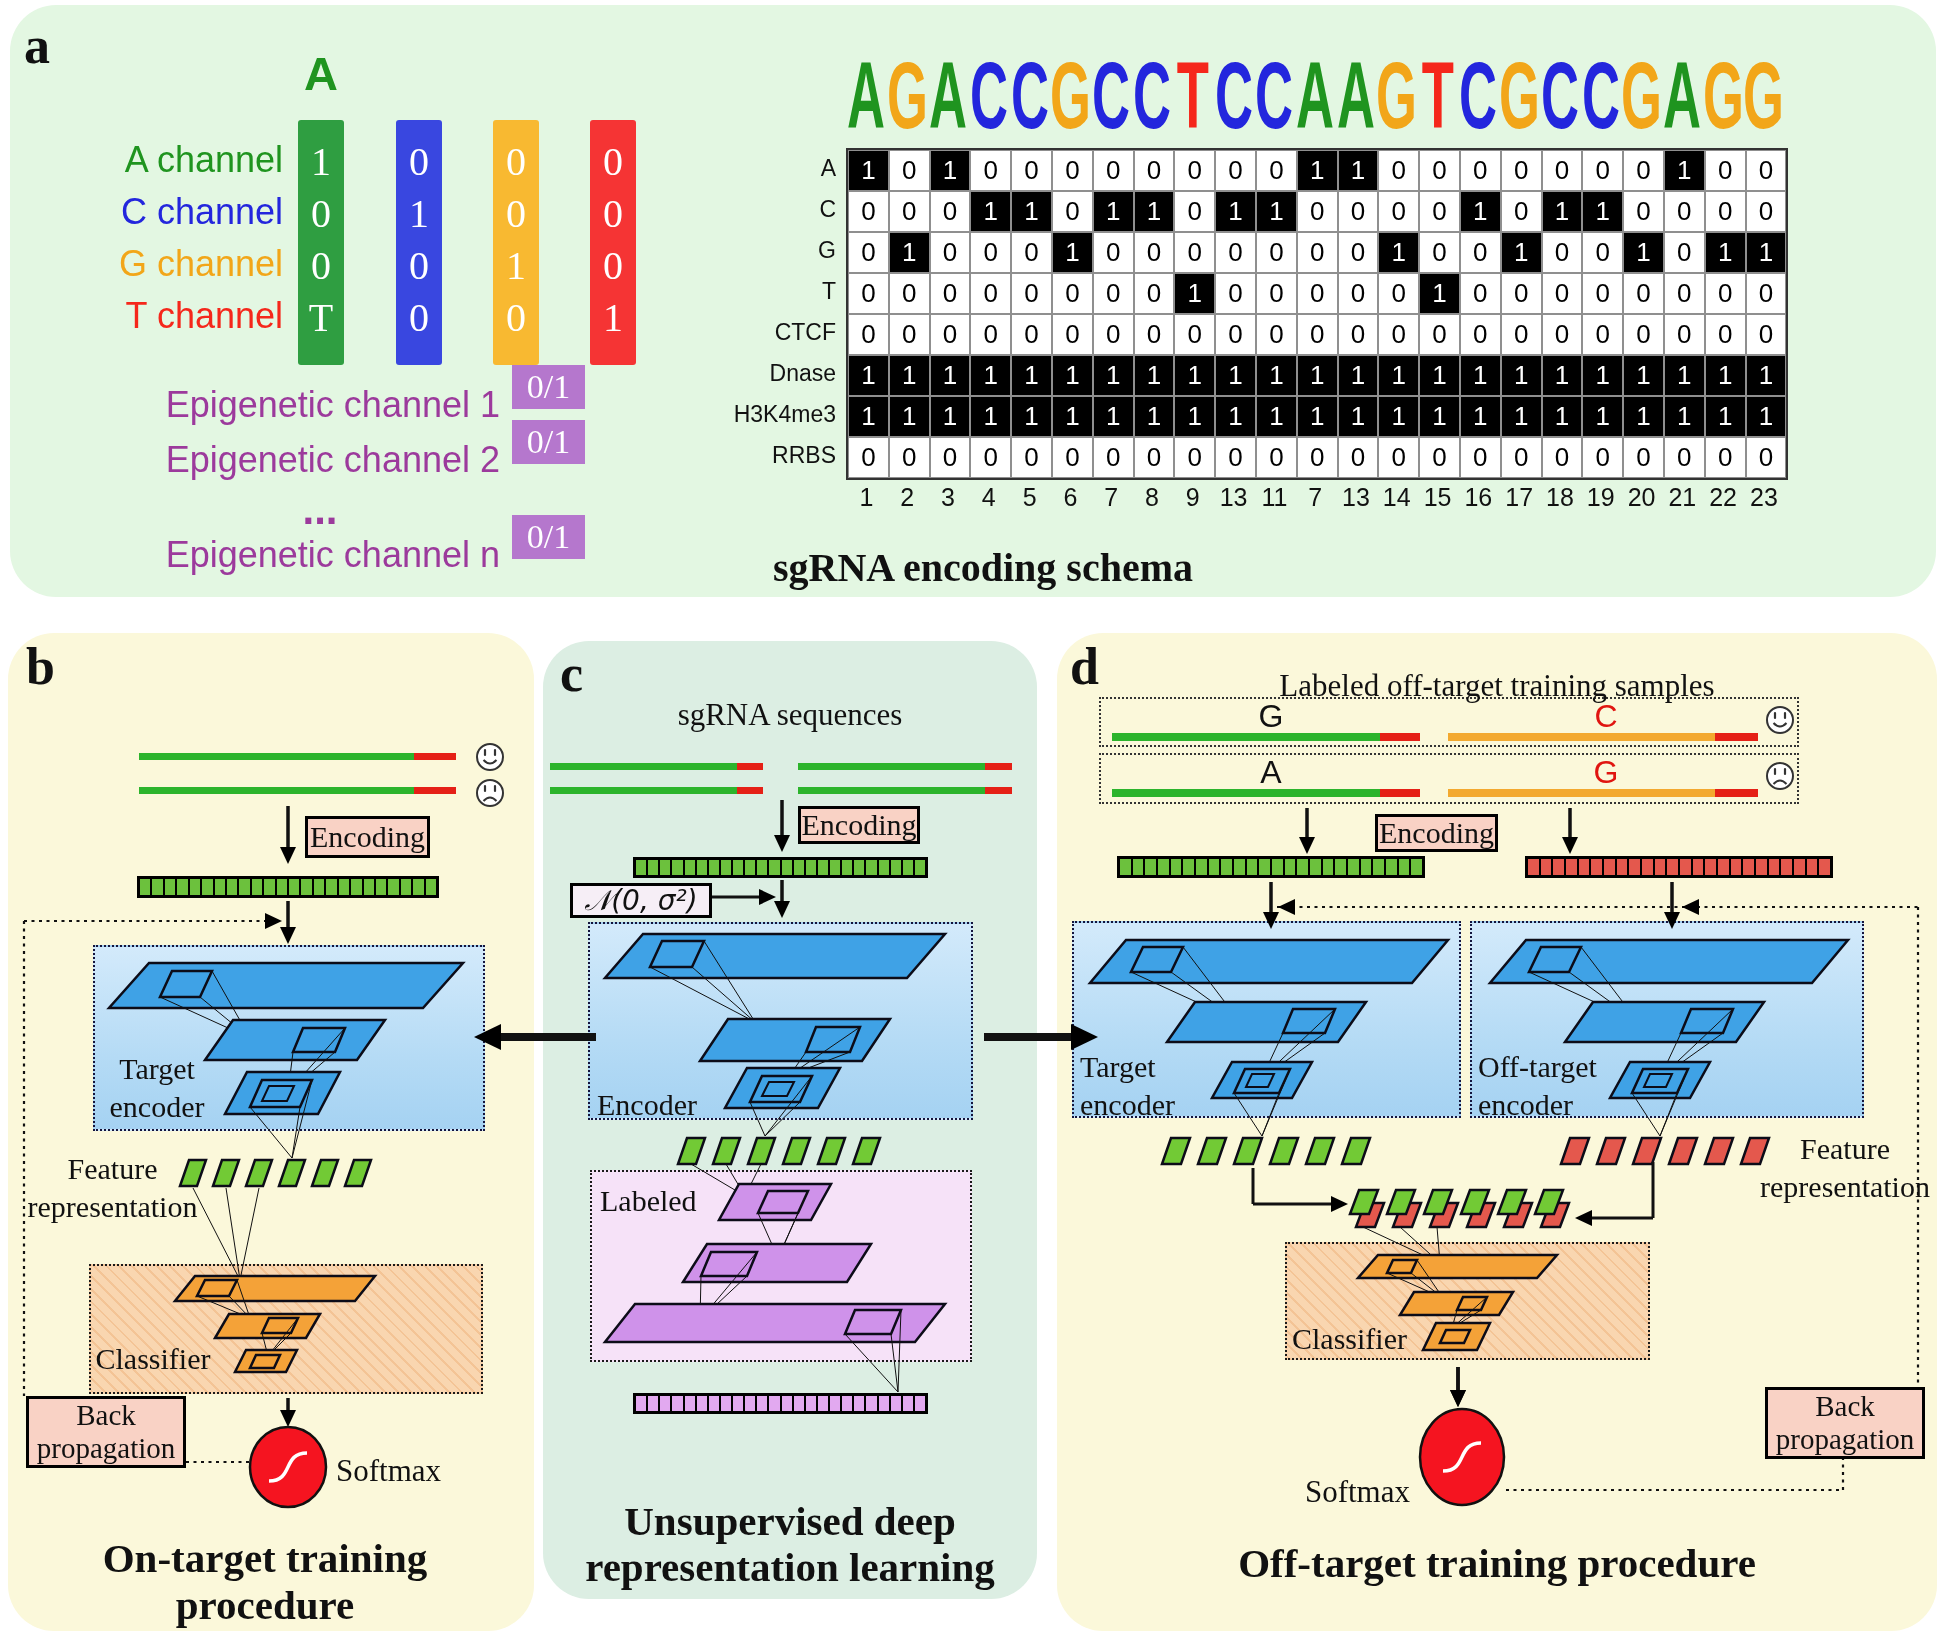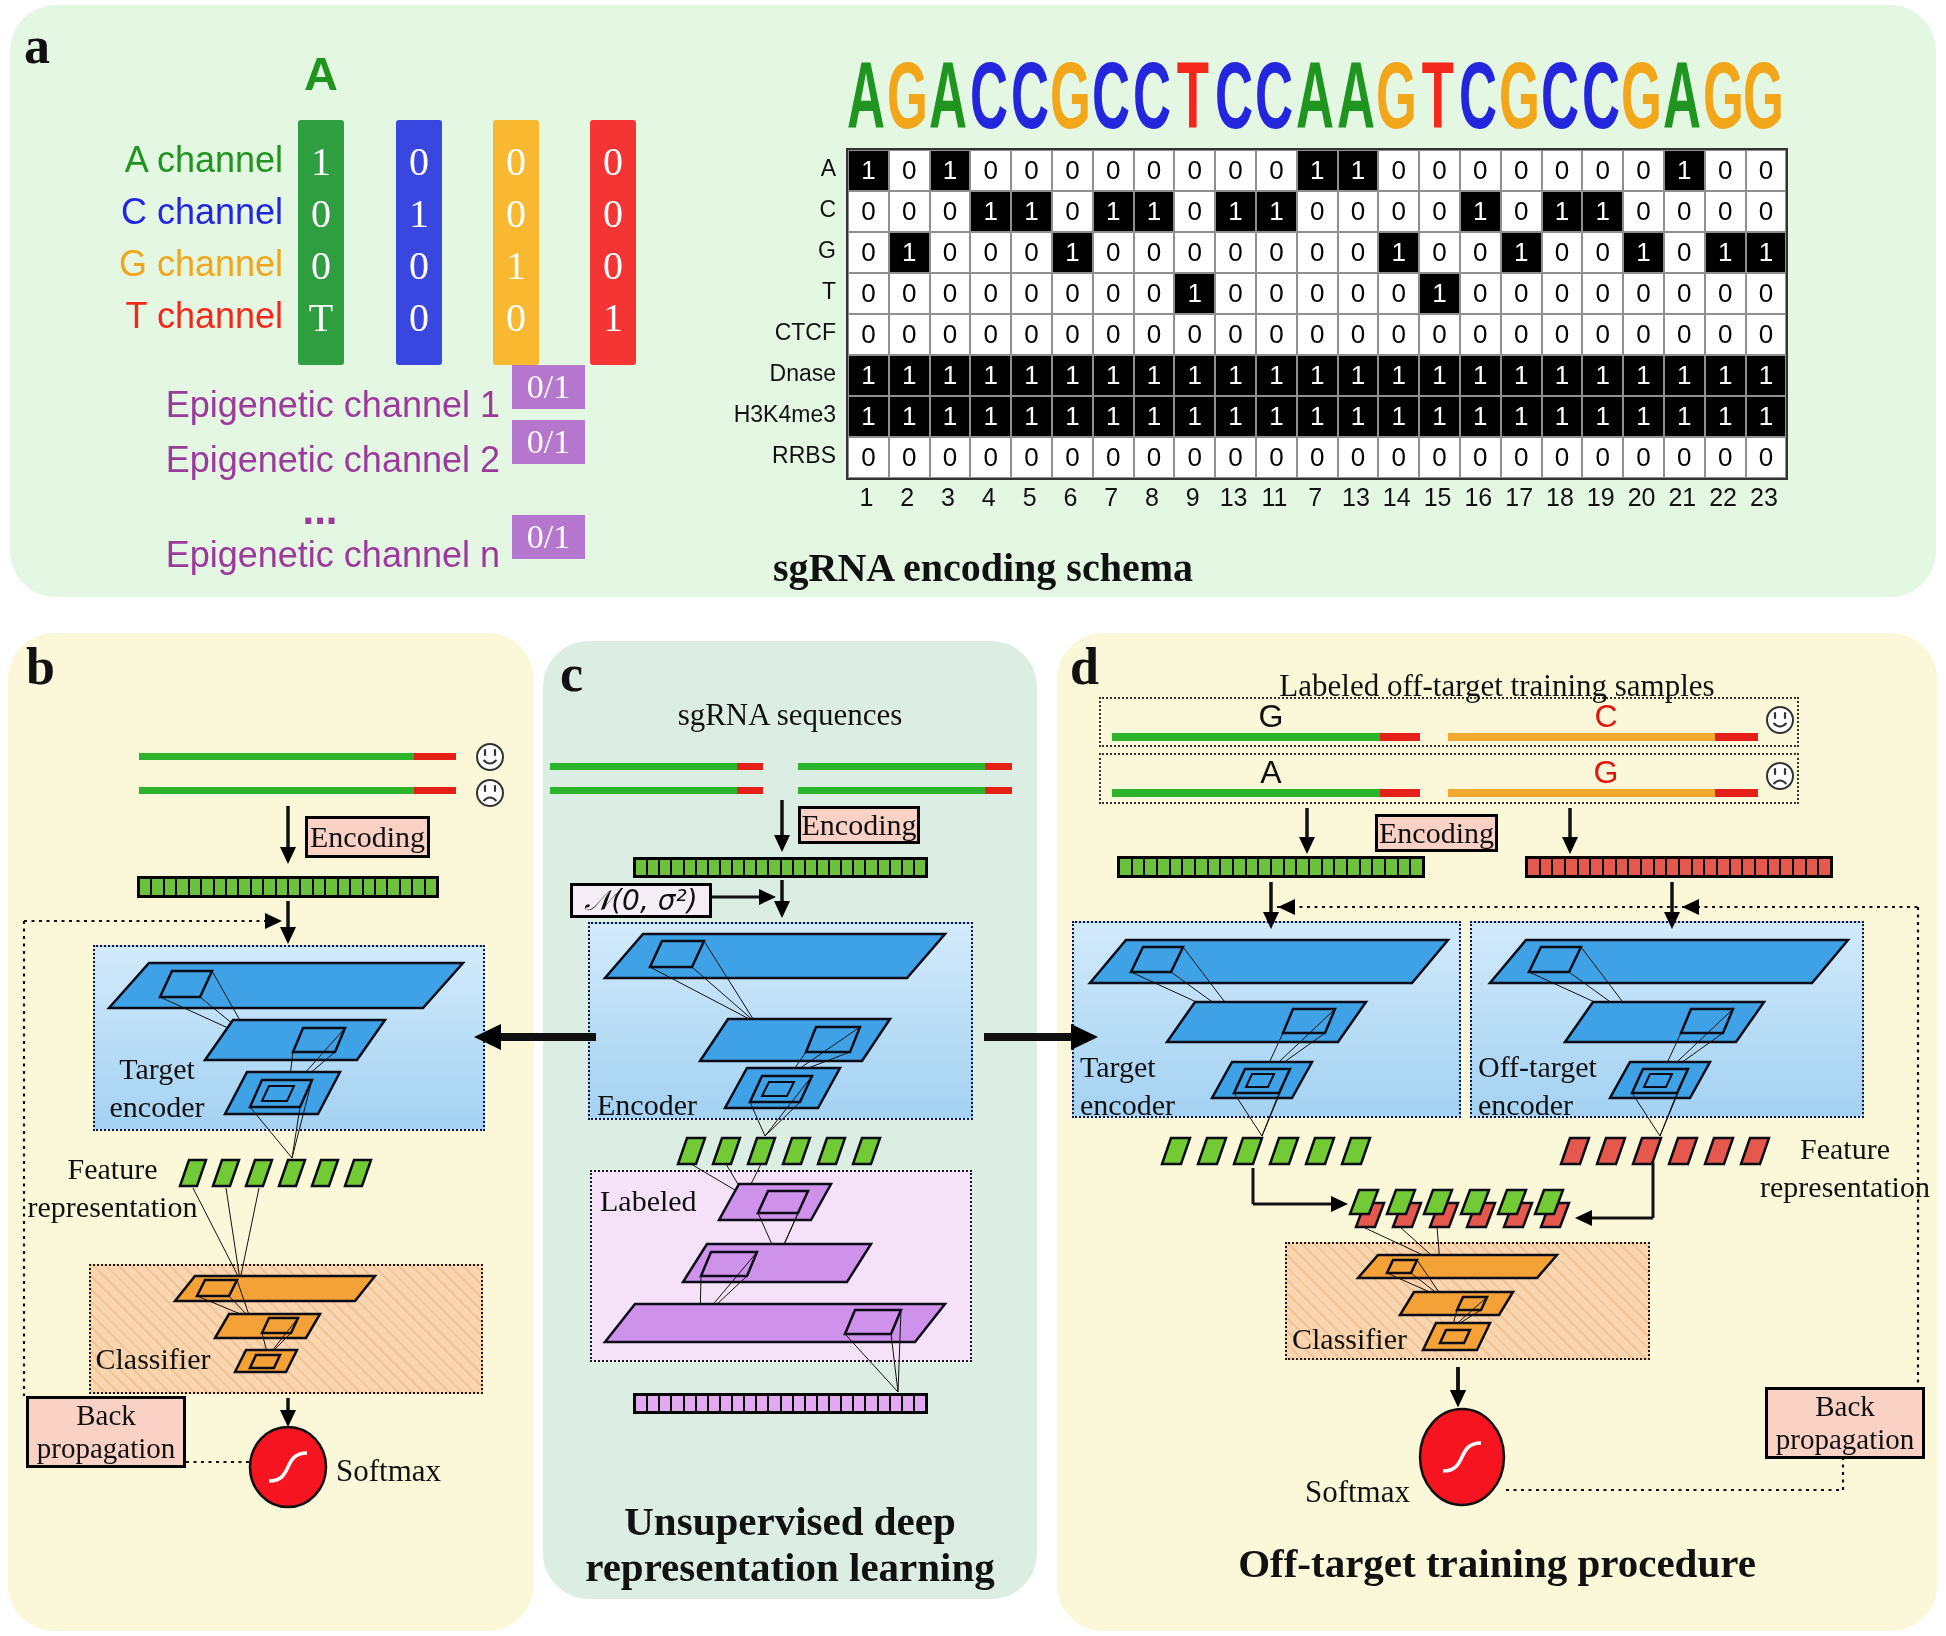--- a/index.html
+++ b/index.html
@@ -438,20 +438,21 @@
   <div class="diag-label" style="left:97px;top:1050px;width:120px;">Target encoder</div>
   <div class="diag-label" style="left:20px;top:1150px;width:185px;">Feature representation</div>
 
   <div class="dotbox clsbox" style="left:89px;top:1264px;width:394px;height:130px;"></div>
   <div class="diag-label" style="left:88px;top:1340px;width:130px;">Classifier</div>
 
   <div class="pinkbox" style="left:26px;top:1396px;width:160px;height:72px;font-size:29px;text-align:center;">
     <span>Back propagation</span>
   </div>
   <div class="diag-label" style="left:336px;top:1452px;width:120px;text-align:left;font-size:31px;">Softmax</div>
+  <div class="proc-title" style="left:15px;top:1535px;width:500px;">On-target training procedure</div>
 
   <div class="panel" id="panel-c" style="left: 543px; top: 641px; width: 494px; height: 958px; background: rgb(220, 238, 227);"></div>
   <div class="plabel" style="left:560px;top:648px;">c</div>
   <div class="ptitle" style="left:590px;top:697px;width:400px;">sgRNA sequences</div>
 
   <div class="strand" style="left:550px;top:763px;width:213px;height:7px;">
     <div style="width:187px;background:#2cb42c;"></div>
     <div style="width:26px;background:#e52016;"></div>
   </div>
   <div class="strand" style="left:550px;top:787px;width:213px;height:7px;">

